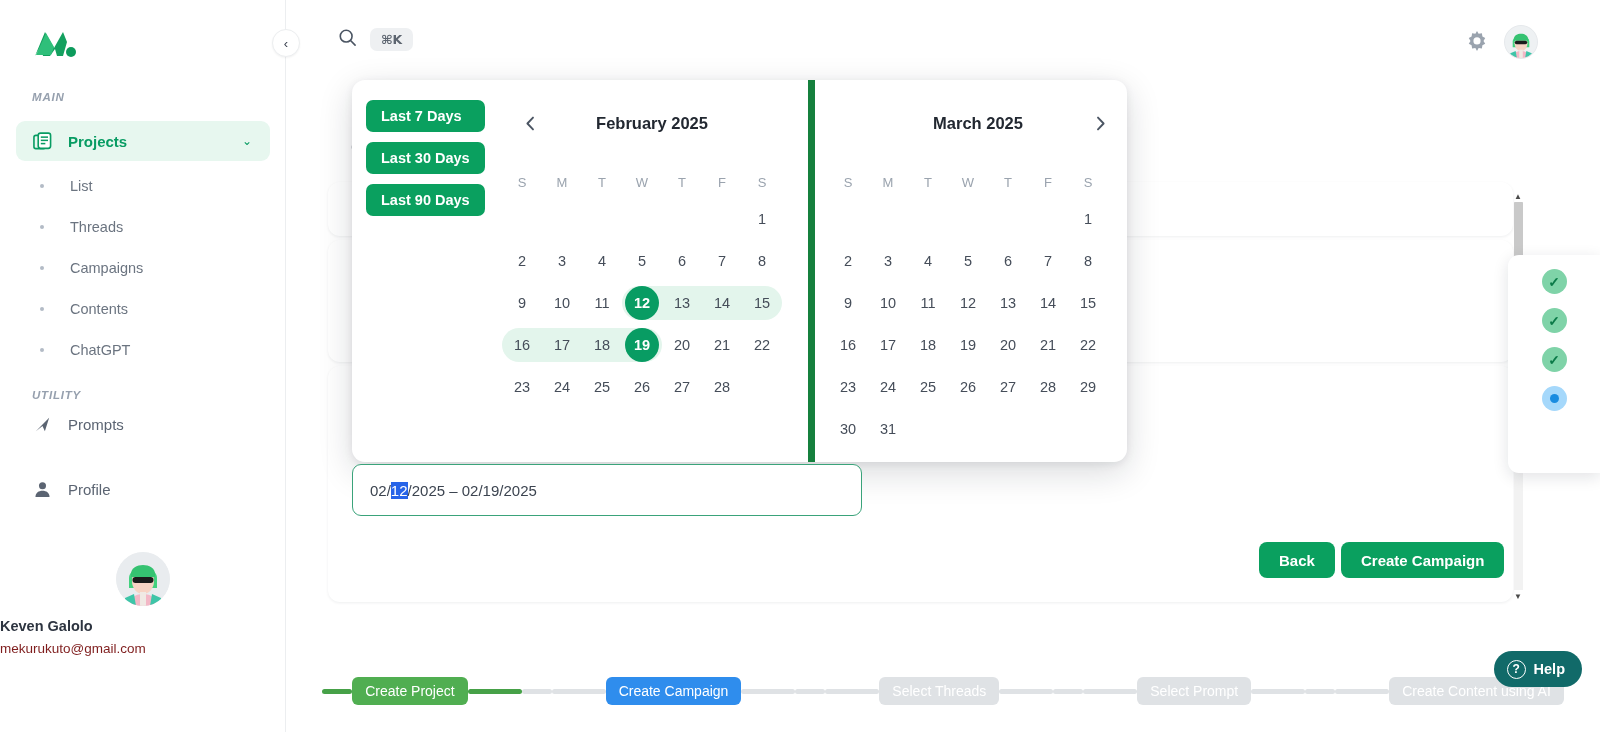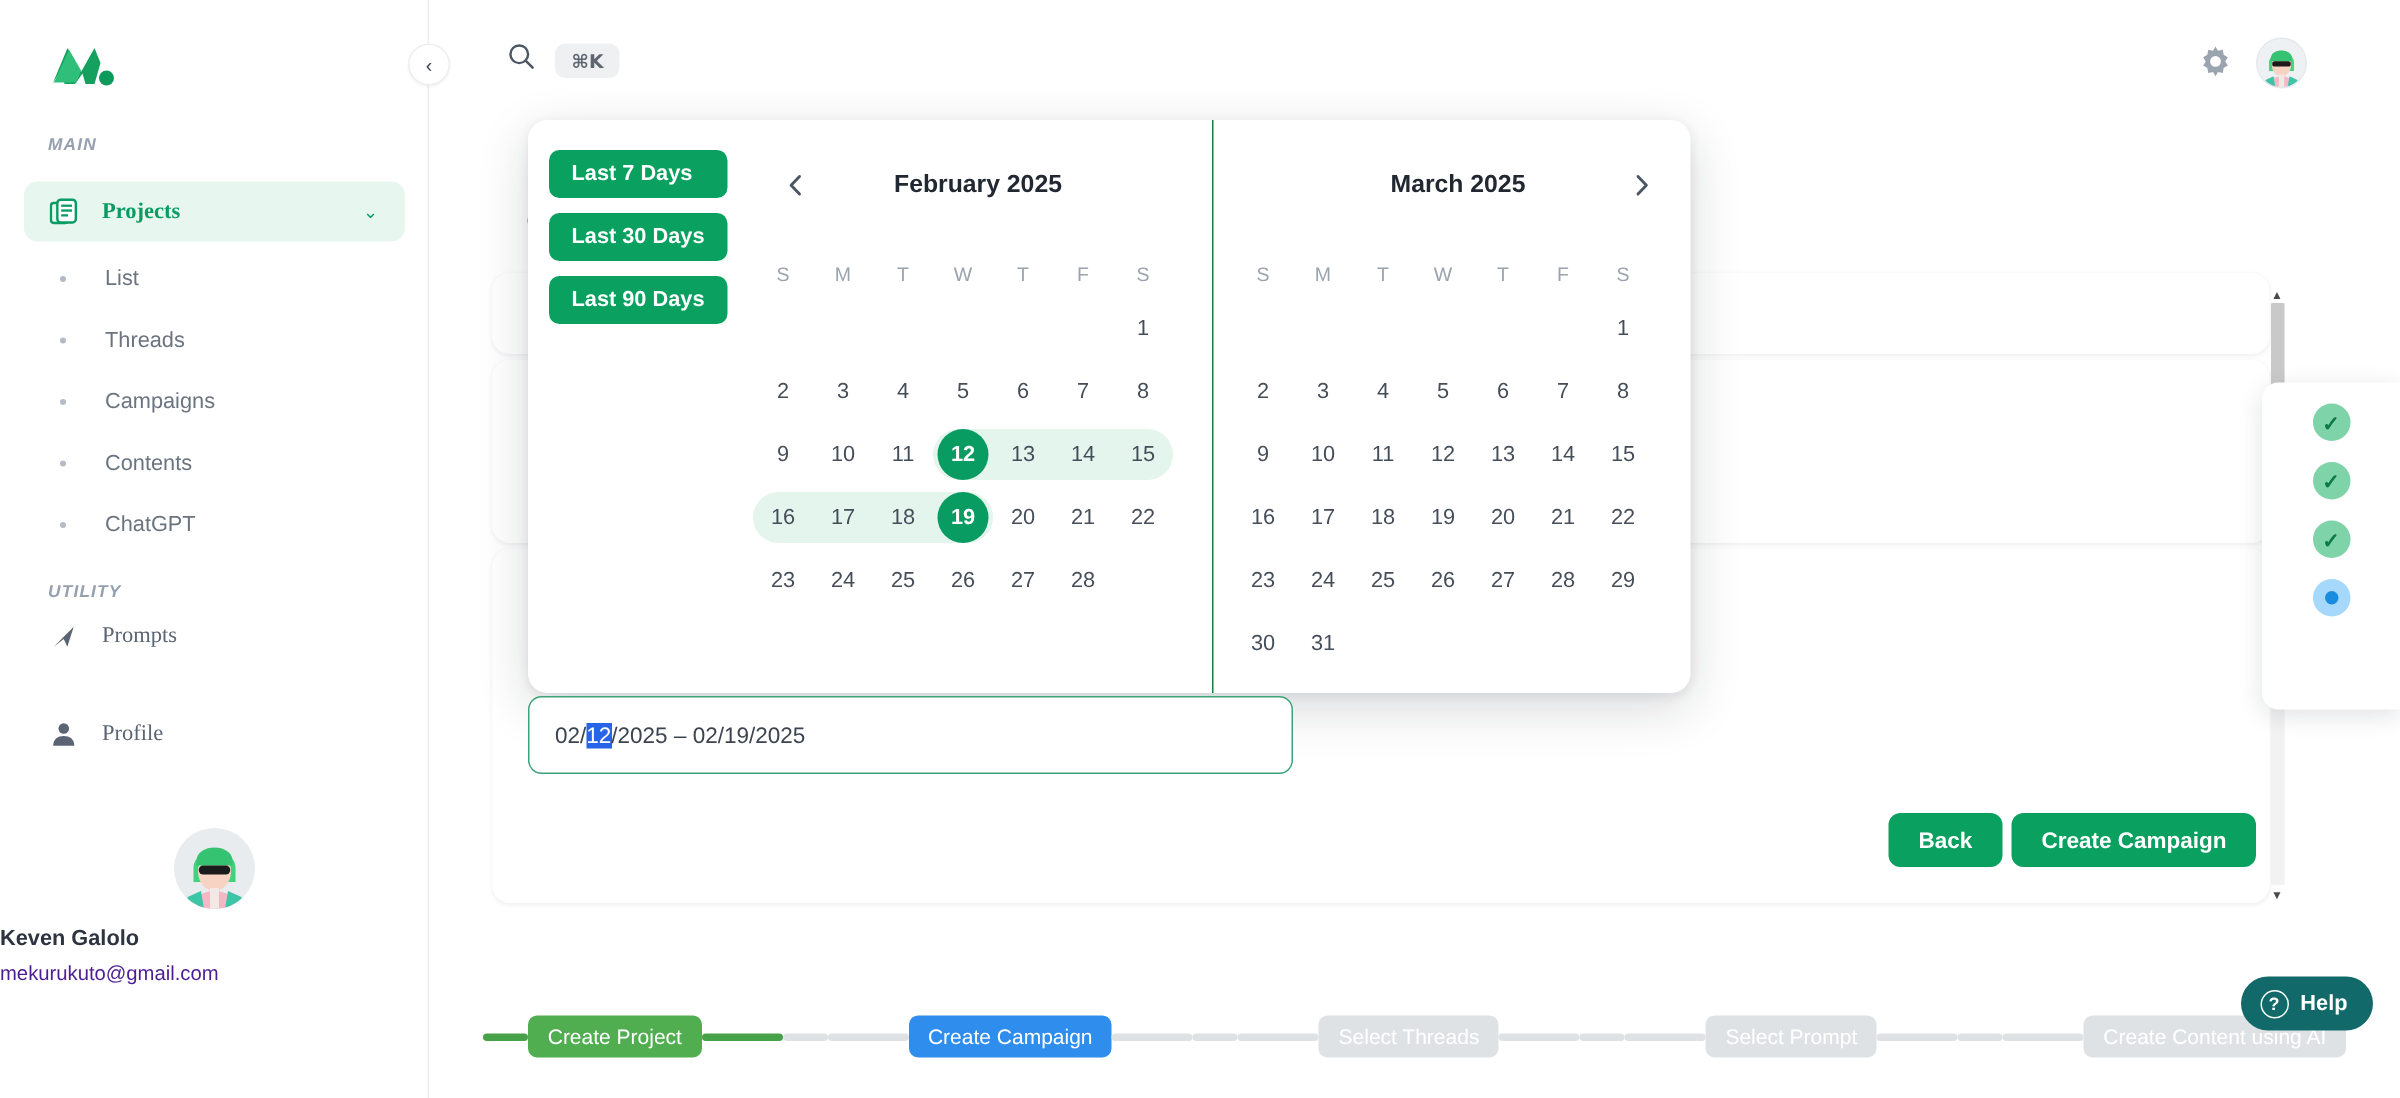--- a/index.html
+++ b/index.html
@@ -37,21 +37,20 @@
     color: #96a0ae;
     font-style: italic;
   }
   .nav-main-label { top: 91px; }
   .nav-util-label { top: 389px; }
 
   .nav-item {
     position: absolute; left: 16px; width: 254px; height: 40px;
     display: flex; align-items: center; border-radius: 9px;
     cursor: pointer;
-    font-family: Liberation Serif, serif;
   }
   .nav-item.active { background: #e7f7ef; }
   .nav-item .ic { width: 24px; margin-left: 14px; display: flex; align-items: center; justify-content: center; }
   .nav-item .lbl { margin-left: 14px; font-size: 15px; color: #5b6472; }
   .nav-item.active .lbl { color: #089c63; font-weight: 700; }
   .nav-item .chev { position: absolute; right: 18px; color: #089c63; font-size: 12px; }
 
   .nav-sub {
     position: absolute; left: 16px; width: 254px; height: 34px;
     display: flex; align-items: center; cursor: pointer;
@@ -62,21 +61,21 @@
   }
   .nav-sub .lbl { margin-left: 26px; font-size: 14.5px; color: #6b7480; }
 
   .profile-card { position: absolute; left: 0; top: 552px; width: 286px; text-align: left; }
   .avatar-lg {
     width: 54px; height: 54px; border-radius: 50%;
     margin: 0 auto; overflow: hidden; background: #edeff1;
     display: flex; align-items: flex-end; justify-content: center;
   }
   .prof-name { margin-top: 12px; font-size: 14.5px; font-weight: 700; color: #2d3440; }
-  .prof-mail { margin-top: 7px; font-size: 13.5px; color: #4c1d95; }
+  .prof-mail { margin-top: 7px; font-size: 13.5px; color: #7f1d1d; }
 
   
   .header { position: absolute; left: 286px; top: 0; width: 1314px; height: 82px; background: #fff; }
   .search-zone { position: absolute; left: 52px; top: 28px; display: flex; align-items: center; gap: 13px; cursor: pointer; }
   .kbd {
     background: #eef0f2; border-radius: 7px; padding: 4px 11px;
     font-size: 12.5px; color: #5d6570; font-weight: 600;
     font-family: "DejaVu Sans", sans-serif;
   }
   .gear-btn { position: absolute; right: 110px; top: 29px; width: 26px; height: 26px; cursor: pointer; }
@@ -101,21 +100,21 @@
 
   
   .dp {
     position: absolute; left: 352px; top: 80px;
     width: 775px; height: 382px;
     background: #ffffff; border-radius: 13px;
     box-shadow: 0 10px 34px rgba(16,24,40,.16), 0 2px 8px rgba(16,24,40,.08);
     display: flex; z-index: 20;
   }
   .dp-left { width: 456px; position: relative; }
-  .dp-right { width: 319px; position: relative; border-left: 1px solid #15803d; }
+  .dp-right { width: 319px; position: relative; border-left: 7px solid #15803d; }
 
   .presets { position: absolute; left: 14px; top: 20px; display: flex; flex-direction: column; gap: 10px; }
   .preset {
     background: #0aa05f; color: #fff; font-size: 14.5px; font-weight: 700;
     border-radius: 7px; padding: 8px 15px; text-align: left; cursor: pointer;
     white-space: nowrap;
   }
 
   .cal { position: absolute; top: 0; }
   .cal-feb { left: 150px; width: 300px; }

